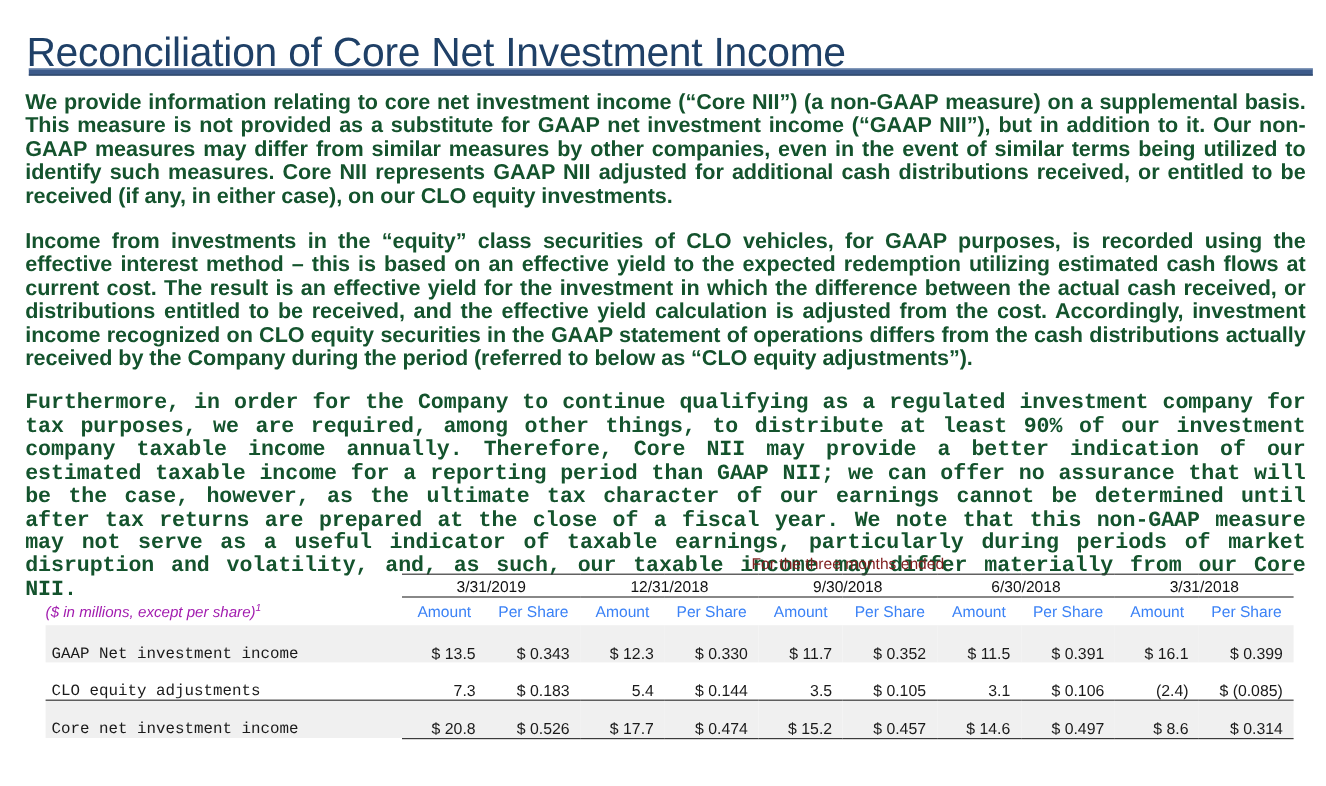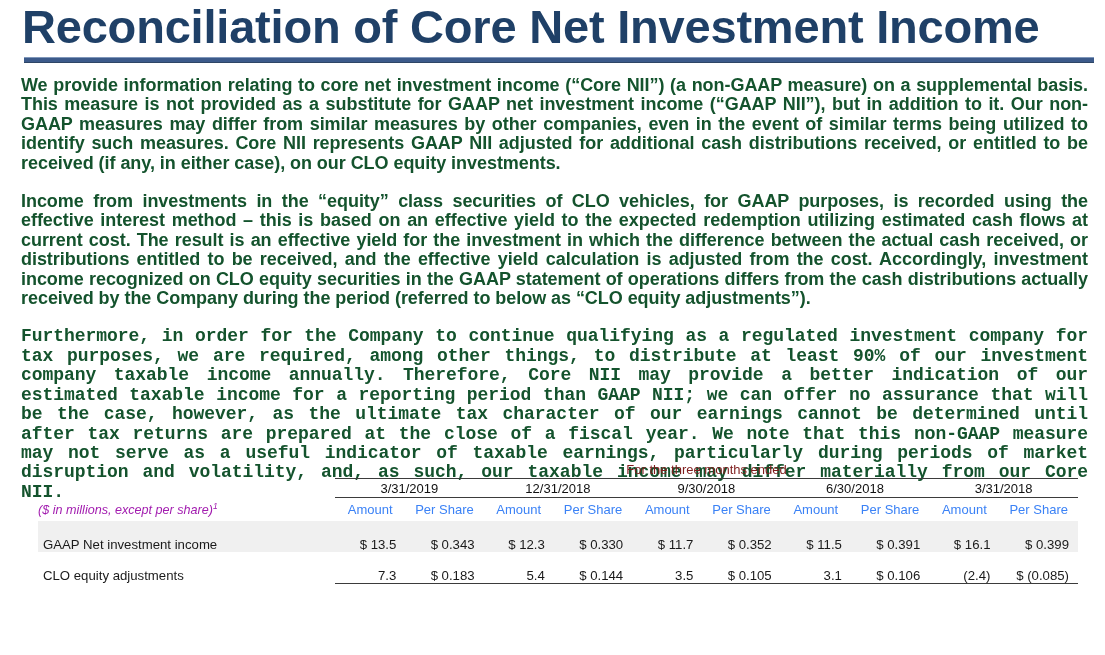--- a/index.html
+++ b/index.html
@@ -12,23 +12,23 @@
     height: 655px;
     position: relative;
     font-family: "Liberation Sans", sans-serif;
     overflow: hidden;
   }
 
   
   .slide-title {
     position: absolute;
     left: 22px;
-    top: 5px;
-    font-size: 47px;
-    font-weight: bold;
+    top: 22px;
+    font-size: 34px;
+    font-weight: normal;
     color: #1f3f६4;
     color: #1F4067;
     letter-spacing: -0.2px;
     line-height: 44px;
     white-space: nowrap;
   }
   .title-rule {
     position: absolute;
     left: 24px;
     top: 57px;
@@ -120,20 +120,21 @@
     height: 31px;
     font-size: 13.2px;
     text-align: right;
     padding-right: 9px !important;
     white-space: nowrap;
   }
   tr.data td.lbl {
     text-align: left;
     padding-left: 5px !important;
     padding-right: 0 !important;
+    font-family: Liberation Mono, monospace;
   }
   tr.shaded td { background: #f0f0f0; }
 
   tr.total td { border-top: 1.3px solid #3b3b3b; }
   tr.rule-bottom td { border-top: 1.3px solid #3b3b3b; height: 8px; }
 </style>
 </head>
 <body>
 
 <div class="slide-title">Reconciliation of Core Net Investment Income</div>
@@ -208,20 +209,33 @@
         <td>$ 0.183</td>
         <td>5.4</td>
         <td>$ 0.144</td>
         <td>3.5</td>
         <td>$ 0.105</td>
         <td>3.1</td>
         <td>$ 0.106</td>
         <td>(2.4)</td>
         <td>$ (0.085)</td>
       </tr>
+      <tr class="data shaded total">
+        <td class="lbl">Core net investment income</td>
+        <td>$ 20.8</td>
+        <td>$ 0.526</td>
+        <td>$ 17.7</td>
+        <td>$ 0.474</td>
+        <td>$ 15.2</td>
+        <td>$ 0.457</td>
+        <td>$ 14.6</td>
+        <td>$ 0.497</td>
+        <td>$ 8.6</td>
+        <td>$ 0.314</td>
+      </tr>
       <tr class="rule-bottom">
         <td style="border-top:none"></td>
         <td></td>
         <td></td>
         <td></td>
         <td></td>
         <td></td>
         <td></td>
         <td></td>
         <td></td>

